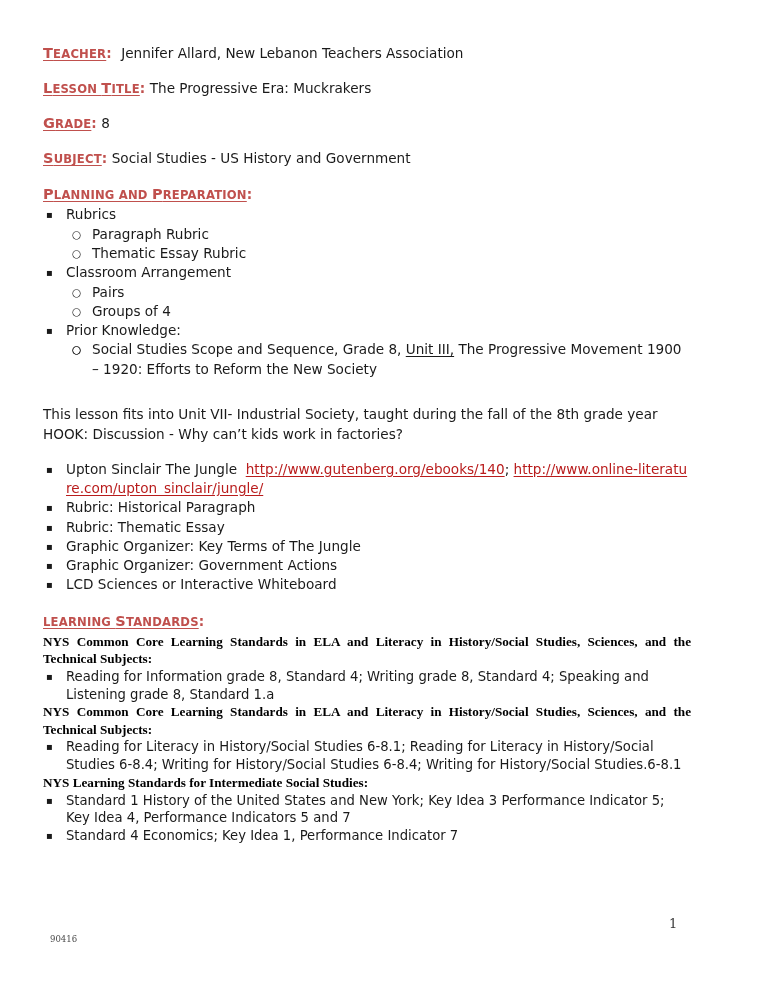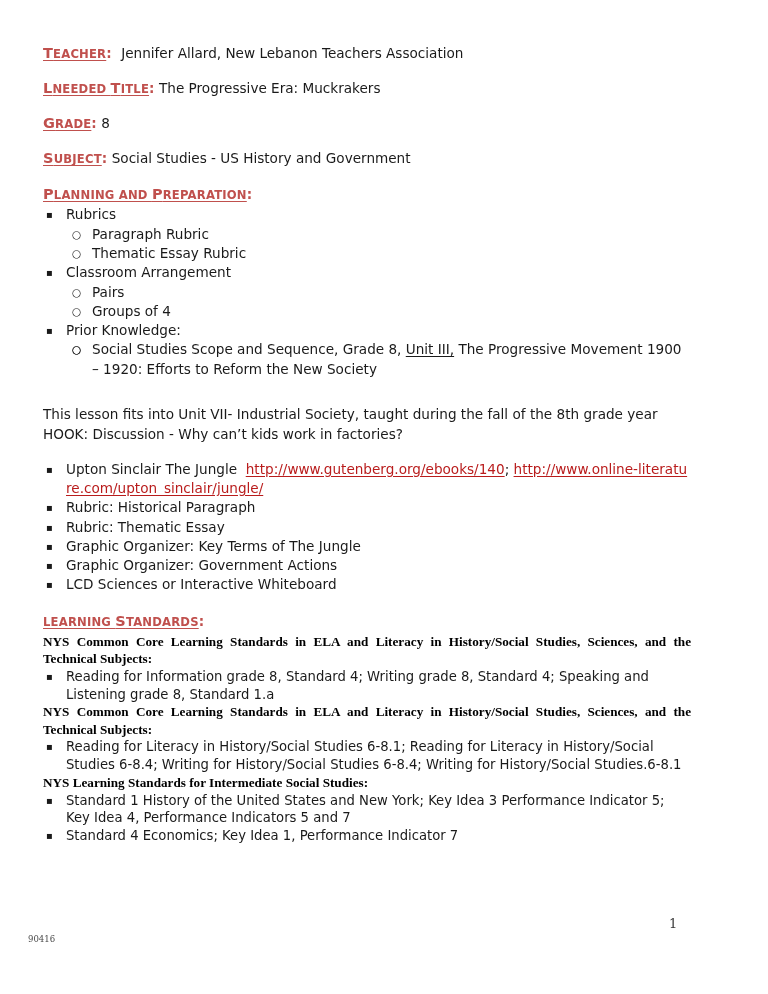--- a/index.html
+++ b/index.html
@@ -146,21 +146,21 @@
   ul.std-list > li > .bullet {
     position: absolute;
     left: 3px;
     top: 0;
     font-size: 10px;
     line-height: 1.8;
   }
 
   .footer-code {
     position: absolute;
-    left: 28px;
+    left: 50px;
     top: 934px;
     font-family: "DejaVu Serif", "Liberation Serif", serif;
     font-size: 8.5px;
     color: #4a4a4a;
   }
   .page-num {
     position: absolute;
     left: 669px;
     top: 916px;
     font-family: "DejaVu Serif", "Liberation Serif", serif;
@@ -173,21 +173,21 @@
 
 <div class="page">
   <div class="content">
 
     <div class="field-row">
       <span class="hd hd-ul"><span class="lg">T</span><span class="sm">EACHER</span></span><span class="hd">:</span><span class="gap-sm"></span>
       <span class="field-val">Jennifer Allard, New Lebanon Teachers Association</span>
     </div>
 
     <div class="field-row">
-      <span class="hd hd-ul"><span class="lg">L</span><span class="sm">NEEDED </span><span class="lg">T</span><span class="sm">ITLE</span></span><span class="hd">:</span>
+      <span class="hd hd-ul"><span class="lg">L</span><span class="sm">ESSON </span><span class="lg">T</span><span class="sm">ITLE</span></span><span class="hd">:</span>
       <span class="field-val">The Progressive Era: Muckrakers</span>
     </div>
 
     <div class="field-row">
       <span class="hd hd-ul"><span class="lg">G</span><span class="sm">RADE</span></span><span class="hd">:</span>
       <span class="field-val">8</span>
     </div>
 
     <div class="field-row">
       <span class="hd hd-ul"><span class="lg">S</span><span class="sm">UBJECT</span></span><span class="hd">:</span>

